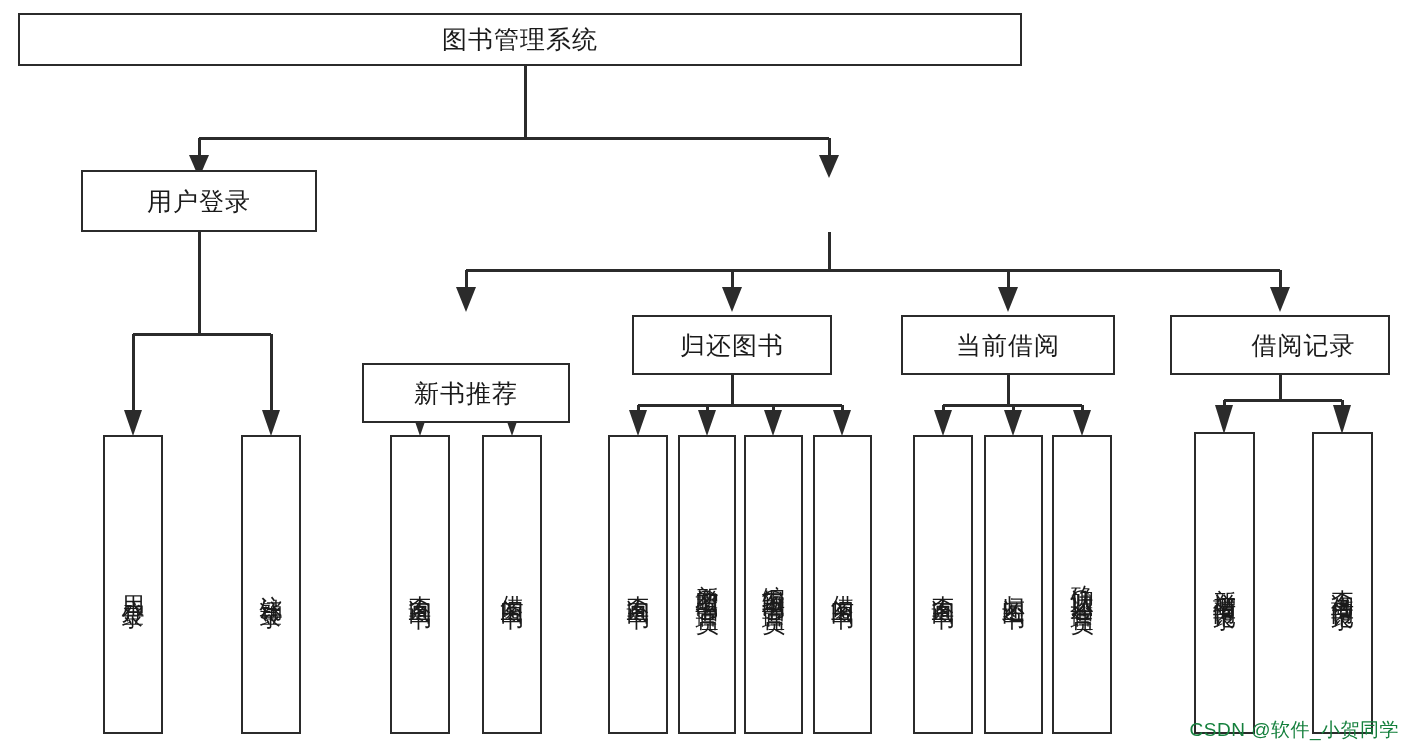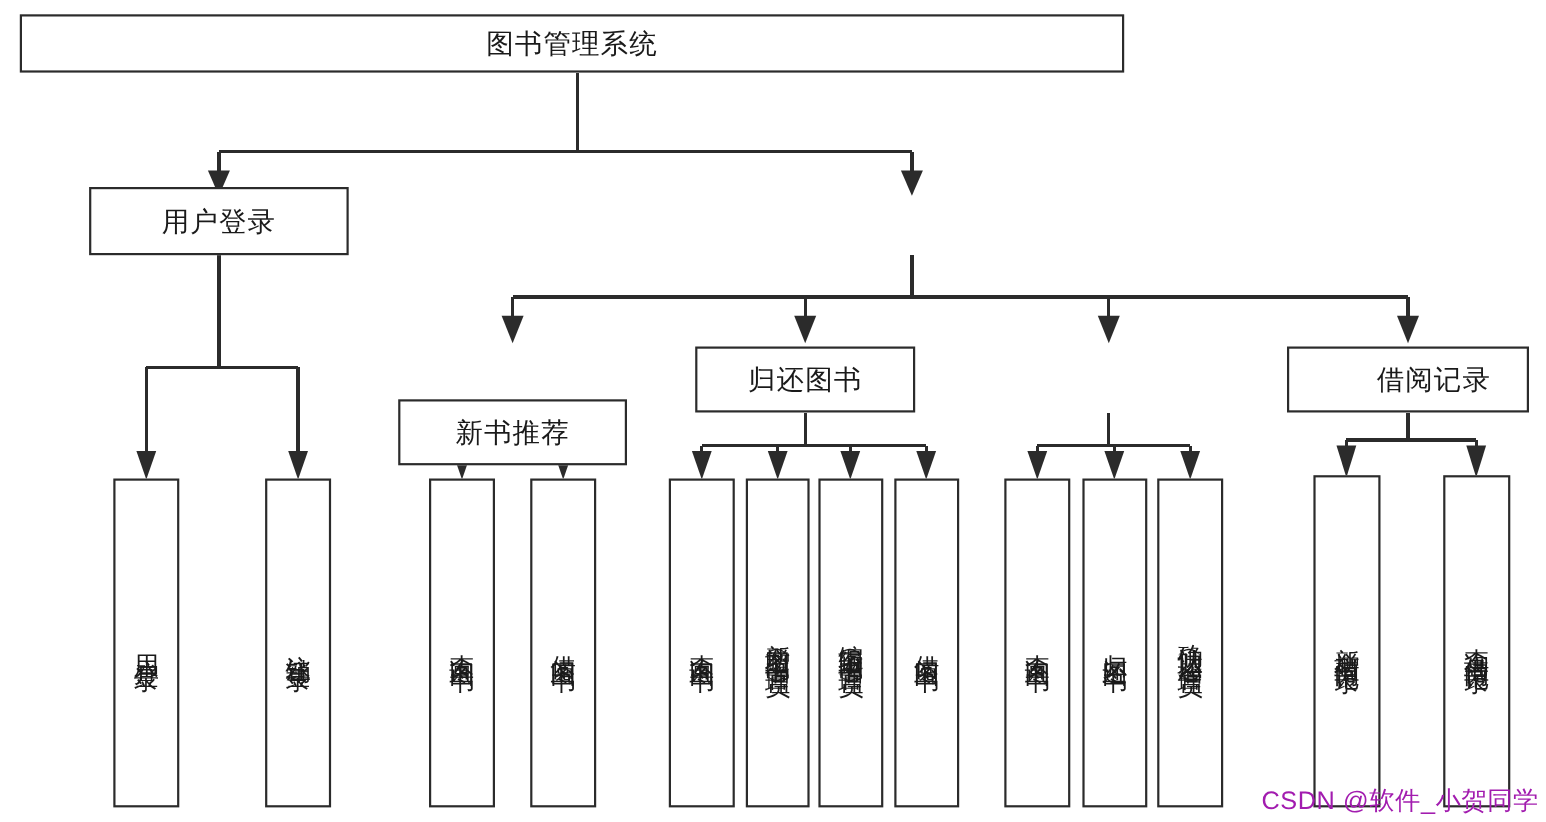--- a/index.html
+++ b/index.html
@@ -49,22 +49,22 @@
   }
   .node.vert .vtext {
     writing-mode: vertical-rl;
     text-orientation: upright;
     white-space: nowrap;
   }
   .watermark {
     position: absolute;
     right: 6px;
     bottom: 4px;
-    font-size: 23px;
-    color: #a21caf;
+    font-size: 19px;
+    color: #15803d;
     letter-spacing: 0.5px;
     white-space: nowrap;
   }
 </style>
 </head>
 <body>
 
 <div id="canvas">
 
   <svg id="wires" viewBox="0 0 1405 747" xmlns="http://www.w3.org/2000/svg">
@@ -146,20 +146,23 @@
   <div class="node horiz" style="left:81px; top:170px; width:236px; height:62px;">
     <span>用户登录</span>
   </div>
 
   <div class="node horiz" style="left:362px; top:315px; width:208px; height:60px;margin-top:48px;">
     <span>新书推荐</span>
   </div>
   <div class="node horiz" style="left:632px; top:315px; width:200px; height:60px;">
     <span>归还图书</span>
   </div>
+  <div class="node horiz" style="left:901px; top:315px; width:214px; height:60px;">
+    <span>当前借阅</span>
+  </div>
   <div class="node horiz" style="left:1170px; top:315px; width:220px; height:60px;padding-left:47px;">
     <span>借阅记录</span>
   </div>
 
   <div class="node vert" style="left:103px; top:435px; width:60px; height:299px;">
     <span class="vtext">用户登录</span>
   </div>
   <div class="node vert" style="left:241px; top:435px; width:60px; height:299px;">
     <span class="vtext">注销登录</span>
   </div>

